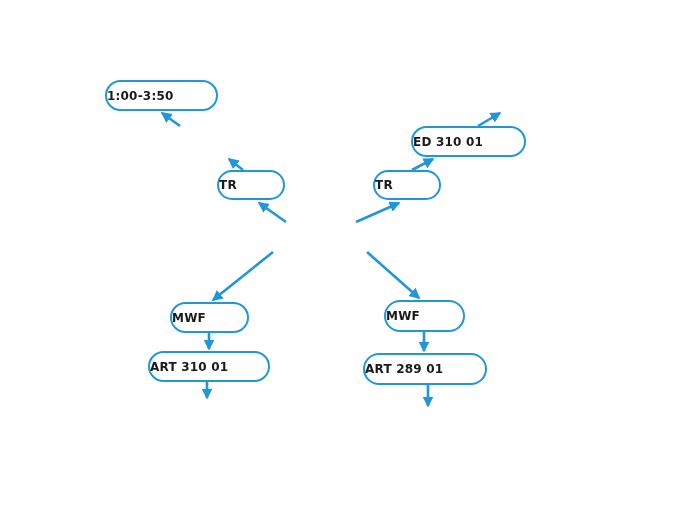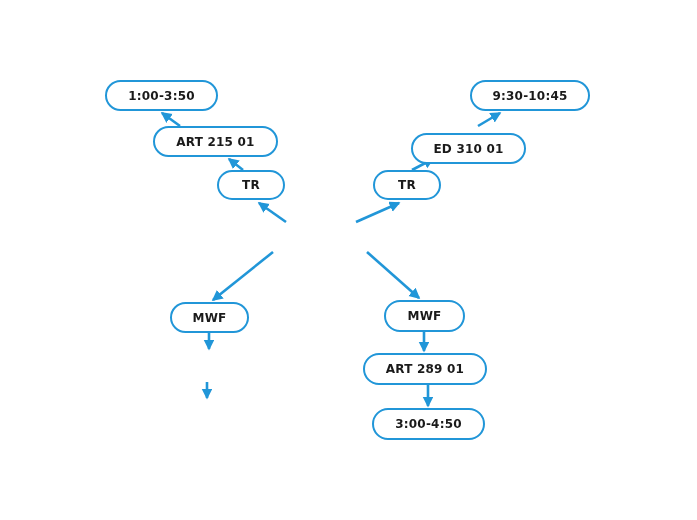--- a/index.html
+++ b/index.html
@@ -24,21 +24,20 @@
     top: 0;
     width: 697px;
     height: 520px;
     pointer-events: none;
   }
   .node {
     position: absolute;
     box-sizing: border-box;
     display: flex;
     align-items: center;
-    justify-content: center;
     background: #ffffff;
     border: 2px solid #a3a3a3;
     border-radius: 16px;
     color: #1a1a1a;
     font-size: 12px;
     font-weight: bold;
     font-family: "DejaVu Sans", "Liberation Sans", sans-serif;
     letter-spacing: 0.2px;
     white-space: nowrap;
     text-align: center;
@@ -73,44 +72,38 @@
         <line x1="367" y1="252" x2="419" y2="298" stroke="#2196d8" stroke-width="2.6" stroke-linecap="butt" marker-end="url(#arrowhead)"></line>
         <line x1="424" y1="332" x2="424" y2="351" stroke="#2196d8" stroke-width="2.6" stroke-linecap="butt" marker-end="url(#arrowhead)"></line>
         <line x1="428" y1="385" x2="428" y2="406" stroke="#2196d8" stroke-width="2.6" stroke-linecap="butt" marker-end="url(#arrowhead)"></line>
       </g>
   </svg>
 
 
   <div class="node" style="left: 217px; top: 170px; width: 68px; height: 30px; border-color: rgb(33, 150, 216); background: rgb(255, 255, 255); color: rgb(26, 26, 26);">
     <span class="node-label">TR</span>
   </div>
-  <div class="node" style="left: 153px; top: 126px; width: 125px; height: 31px; border-color: rgb(33, 150, 216); background: rgb(255, 255, 255); color: rgb(26, 26, 26);">
-    <span class="node-label">ART 215 01</span>
-  </div>
   <div class="node" style="left: 105px; top: 80px; width: 113px; height: 31px; border-color: rgb(33, 150, 216); background: rgb(255, 255, 255); color: rgb(26, 26, 26);">
     <span class="node-label">1:00-3:50</span>
   </div>
 
   <div class="node" style="left: 373px; top: 170px; width: 68px; height: 30px; border-color: rgb(33, 150, 216); background: rgb(255, 255, 255); color: rgb(26, 26, 26);">
     <span class="node-label">TR</span>
   </div>
-  <div class="node" style="left: 411px; top: 126px; width: 115px; height: 31px; border-color: rgb(33, 150, 216); background: rgb(255, 255, 255); color: rgb(26, 26, 26); margin-top: 7px;">
+  <div class="node" style="left: 411px; top: 126px; width: 115px; height: 31px; border-color: rgb(33, 150, 216); background: rgb(255, 255, 255); color: rgb(26, 26, 26);">
     <span class="node-label">ED 310 01</span>
-  </div>
-  <div class="node" style="left: 470px; top: 80px; width: 120px; height: 31px; border-color: rgb(33, 150, 216); background: rgb(255, 255, 255); color: rgb(26, 26, 26);">
-    <span class="node-label">9:30-10:45</span>
   </div>
 
   <div class="node" style="left: 170px; top: 302px; width: 79px; height: 31px; border-color: rgb(33, 150, 216); background: rgb(255, 255, 255); color: rgb(26, 26, 26);">
     <span class="node-label">MWF</span>
+  </div>
+  <div class="node" style="left: 148px; top: 351px; width: 122px; height: 31px; border-color: rgb(33, 150, 216); background: rgb(255, 255, 255); color: rgb(26, 26, 26);">
+    <span class="node-label">ART 310 01</span>
   </div>
 
   <div class="node" style="left: 384px; top: 300px; width: 81px; height: 32px; border-color: rgb(33, 150, 216); background: rgb(255, 255, 255); color: rgb(26, 26, 26);">
     <span class="node-label">MWF</span>
   </div>
   <div class="node" style="left: 363px; top: 353px; width: 124px; height: 32px; border-color: rgb(33, 150, 216); background: rgb(255, 255, 255); color: rgb(26, 26, 26);">
     <span class="node-label">ART 289 01</span>
   </div>
-  <div class="node" style="left: 372px; top: 408px; width: 113px; height: 32px; border-color: rgb(33, 150, 216); background: rgb(255, 255, 255); color: rgb(26, 26, 26);">
-    <span class="node-label">3:00-4:50</span>
-  </div>
 
 </div>
 
 </body></html>

